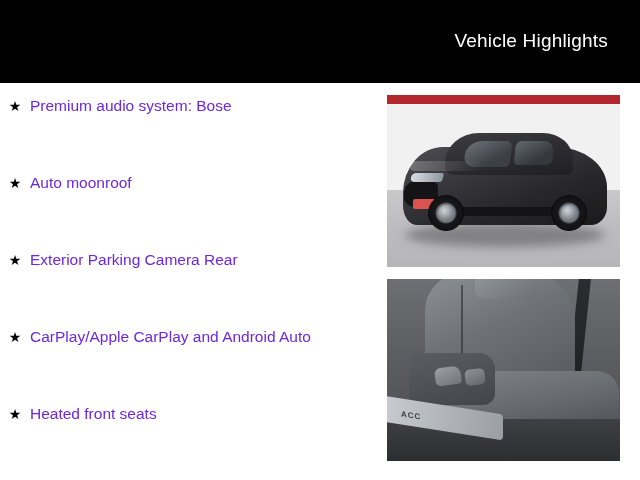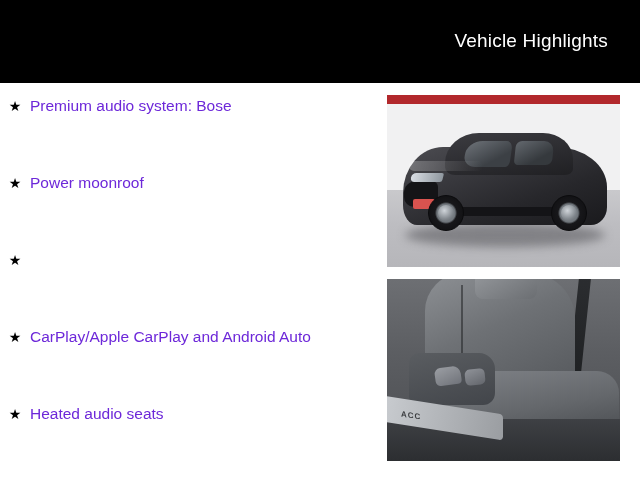--- a/index.html
+++ b/index.html
@@ -354,35 +354,36 @@
 
   <div class="features">
 
     <div class="feature-item">
       <span class="bullet-icon">★</span>
       <span class="feature-text">Premium audio system: Bose</span>
     </div>
 
     <div class="feature-item">
       <span class="bullet-icon">★</span>
-      <span class="feature-text">Power moonroof</span>
+      <span class="feature-text">Auto moonroof</span>
     </div>
 
     <div class="feature-item">
       <span class="bullet-icon">★</span>
+      <span class="feature-text">Exterior Parking Camera Rear</span>
     </div>
 
     <div class="feature-item">
       <span class="bullet-icon">★</span>
       <span class="feature-text">CarPlay/Apple CarPlay and Android Auto</span>
     </div>
 
     <div class="feature-item">
       <span class="bullet-icon">★</span>
-      <span class="feature-text">Heated audio seats</span>
+      <span class="feature-text">Heated front seats</span>
     </div>
 
   </div>
 
   <div class="media-column">
 
     <div class="photo photo-exterior">
       <div class="ext-bg"></div>
       <div class="ext-redstripe"></div>
       <div class="ext-wall"></div>

